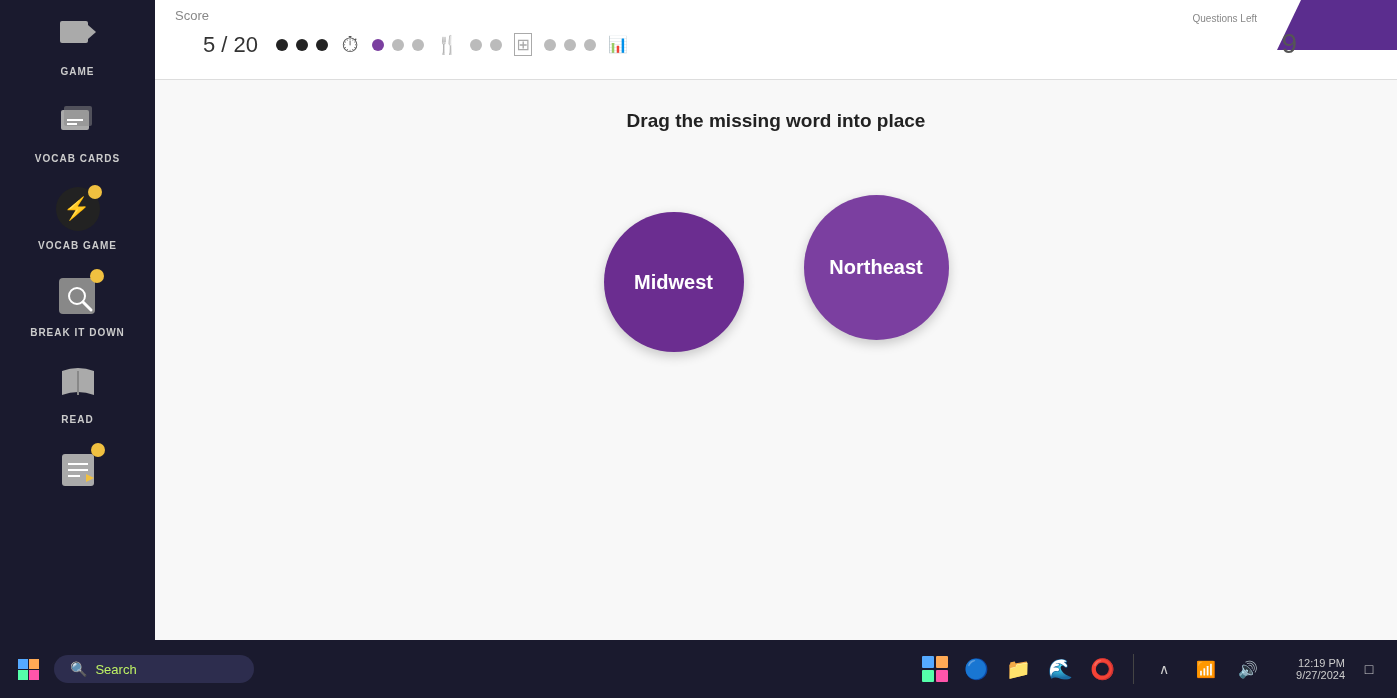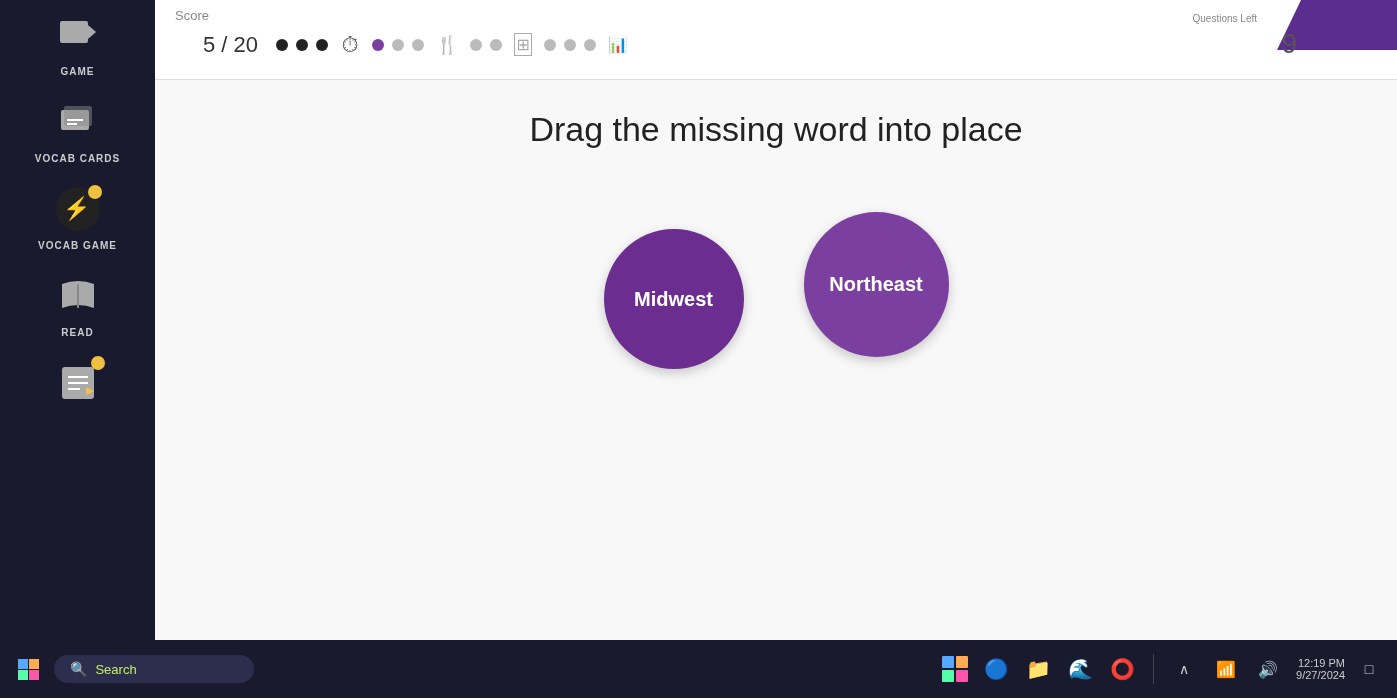--- a/index.html
+++ b/index.html
@@ -169,22 +169,22 @@
     .content {
       flex: 1;
       background: #f8f8f8;
       display: flex;
       flex-direction: column;
       align-items: center;
       padding: 30px 40px;
     }
 
     .instruction-title {
-      font-size: 34px;
-      font-weight: 400;
+      font-size: 19px;
+      font-weight: 700;
       color: #222;
       margin-bottom: 30px;
       text-align: center;
     }
 
     .sentence-area {
       width: 100%;
       max-width: 900px;
       font-size: 20px;
       color: #333;
@@ -290,21 +290,21 @@
       color: #fff;
       font-size: 18px;
     }
 
     .taskbar-time {
       display: flex;
       flex-direction: column;
       align-items: flex-end;
       color: #ccc;
       font-size: 11px;
-      margin-left: 4px;
+      margin-left: 24px;
     }
 
     .taskbar-systray {
       display: flex;
       align-items: center;
       gap: 6px;
       color: #ccc;
       font-size: 13px;
     }
   </style>
@@ -338,20 +338,31 @@
   <div class="sidebar-item">
     <div class="sidebar-icon">
       <div style="width:44px;height:44px;background:#222;border-radius:50%;display:flex;align-items:center;justify-content:center;position:relative;">
         <span style="color:#fff;font-size:22px;">⚡</span>
         <div class="badge"></div>
       </div>
     </div>
     <span class="sidebar-label">VOCAB GAME</span>
   </div>
 
+  <div class="sidebar-item">
+    <div class="sidebar-icon">
+      <svg viewBox="0 0 40 40" fill="none">
+        <rect x="2" y="2" width="36" height="36" rx="4" fill="#888"></rect>
+        <circle cx="20" cy="20" r="8" fill="none" stroke="#fff" stroke-width="2"></circle>
+        <line x1="26" y1="26" x2="34" y2="34" stroke="#fff" stroke-width="3" stroke-linecap="round"></line>
+      </svg>
+      <div class="badge"></div>
+    </div>
+    <span class="sidebar-label">BREAK IT DOWN</span>
+  </div>
 
   <div class="sidebar-item">
     <div class="sidebar-icon">
       <svg viewBox="0 0 40 40" fill="none">
         <path d="M4 8 Q20 2 36 8 L36 32 Q20 26 4 32 Z" fill="#aaa"></path>
         <path d="M20 8 L20 32" stroke="#888" stroke-width="2"></path>
       </svg>
     </div>
     <span class="sidebar-label">READ</span>
   </div>

